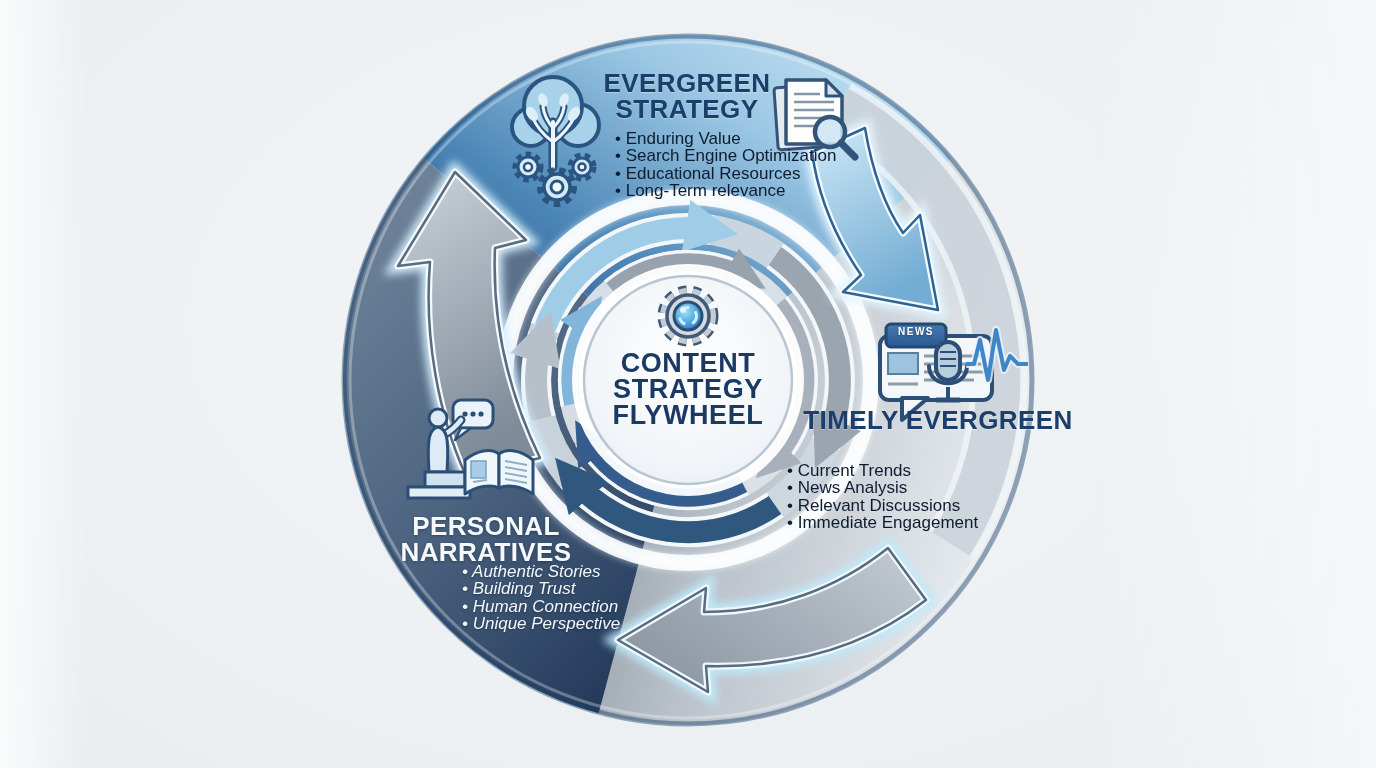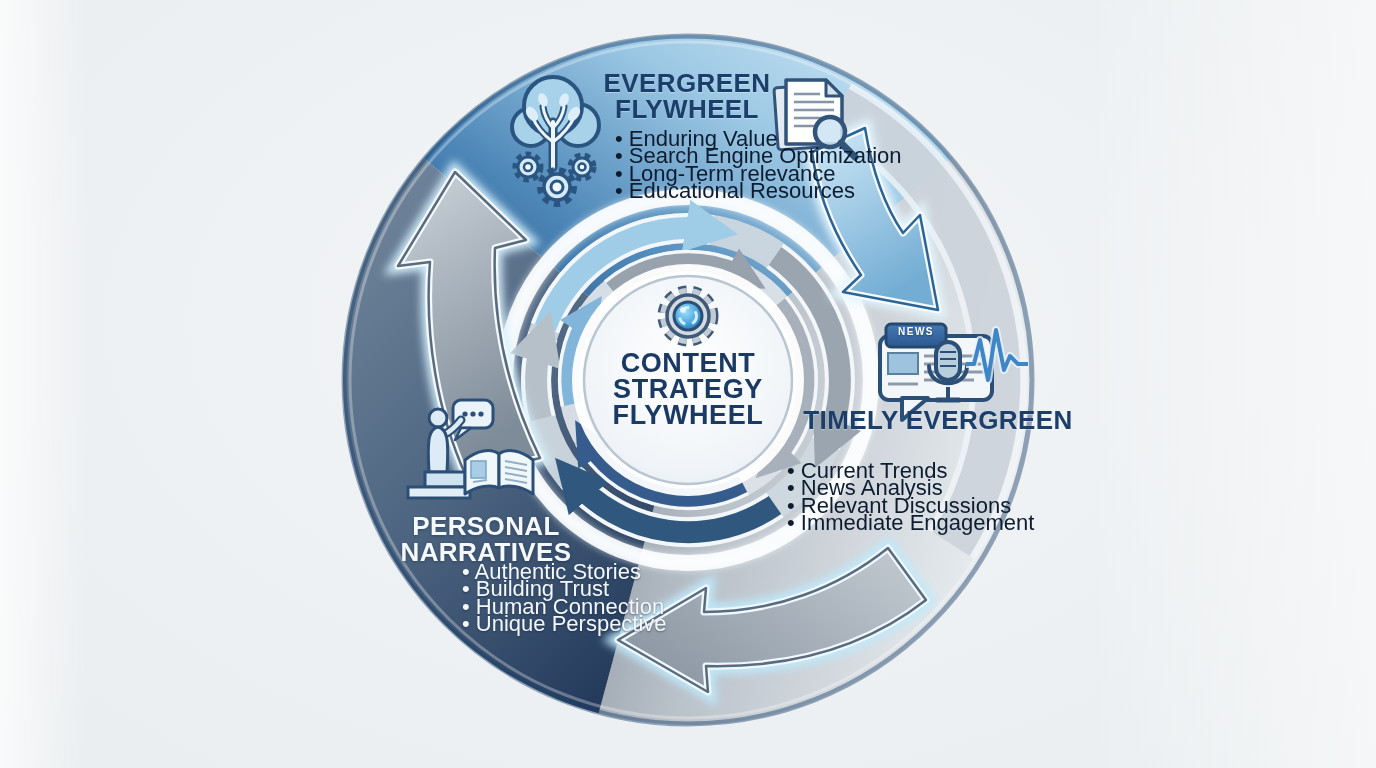--- a/index.html
+++ b/index.html
@@ -13,25 +13,25 @@
   .stage::after { content:""; position:absolute; right:0; top:0; width:290px; height:768px;
     background:linear-gradient(270deg, rgba(252,253,253,.6), rgba(255,255,255,0)); }
   svg.art { position:absolute; left:0; top:0; z-index:1; }
   .txt { position:absolute; z-index:5; }
   .title {
     font-weight:bold; text-align:center; color:#1b3e6b;
     letter-spacing:.4px; line-height:26px; font-size:26px;
     text-shadow:0 1px 1px rgba(255,255,255,.35);
   }
   .title.light { color:#f5f9fc; text-shadow:0 1px 3px rgba(15,35,60,.45); }
-  .bullets { font-size:22px; line-height:17.4px; }
+  .bullets { font-size:17px; line-height:17.4px; }
   .bullets .b { white-space:nowrap; }
   .bullets .b::before { content:"• "; }
   .bullets.dark { color:#0e1c30; }
-  .bullets.light { color:#f4f8fb; text-shadow:0 1px 2px rgba(15,35,60,.5); }
+  .bullets.light { color:#f4f8fb; text-shadow:0 1px 2px rgba(15,35,60,.5);font-style:italic; }
   .bullets.centered { text-align:left; }
   #center-label { font-weight:bold; font-size:27px; line-height:26px; text-align:center;
     color:#1a3a64; letter-spacing:.6px; }
   #news-text { font-weight:bold; font-size:10px; color:#ffffff; letter-spacing:1.5px;
     text-align:center; text-shadow:0 1px 2px rgba(10,30,60,.5); }
 </style>
 </head>
 <body>
 
 <div class="stage">
@@ -248,27 +248,27 @@
     <g transform="translate(60,50)">
       <path d="M0,12 C12,2 26,0 34,6 L34,40 C26,36 12,38 0,46 Z" fill="#f0f7fb" stroke="#2c4f77" stroke-width="3" stroke-linejoin="round"></path>
       <path d="M68,12 C56,2 42,0 34,6 L34,40 C42,36 56,38 68,46 Z" fill="#f0f7fb" stroke="#2c4f77" stroke-width="3" stroke-linejoin="round"></path>
       <rect x="6" y="13" width="15" height="17" fill="#a9cde6" stroke="#7ba3c4" stroke-width="1.5"></rect>
       <path d="M40,13 L62,17 M40,19 L62,23 M40,25 L62,29 M40,31 L62,35" stroke="#93aec4" stroke-width="2"></path>
       <path d="M8,34 L22,32" stroke="#93aec4" stroke-width="2"></path>
     </g>
   </g>
 </svg>
 
-<div class="txt title" id="evergreen-title" style="left:552px; top:70px; width:270px;">EVERGREEN FLYWHEEL</div>
+<div class="txt title" id="evergreen-title" style="left:552px; top:70px; width:270px;">EVERGREEN STRATEGY</div>
 
 <div class="txt bullets dark" id="evergreen-bullets" style="left:615px; top:130px; width:250px;">
   <div class="b">Enduring Value</div>
   <div class="b">Search Engine Optimization</div>
+  <div class="b">Educational Resources</div>
   <div class="b">Long-Term relevance</div>
-  <div class="b">Educational Resources</div>
 </div>
 
 <div class="txt title" id="timely-title" style="left:798px; top:407px; width:280px;">TIMELY EVERGREEN</div>
 
 <div class="txt bullets dark centered" id="timely-bullets" style="left:787px; top:462px; width:250px;">
   <div class="b">Current Trends</div>
   <div class="b">News Analysis</div>
   <div class="b">Relevant Discussions</div>
   <div class="b">Immediate Engagement</div>
 </div>

